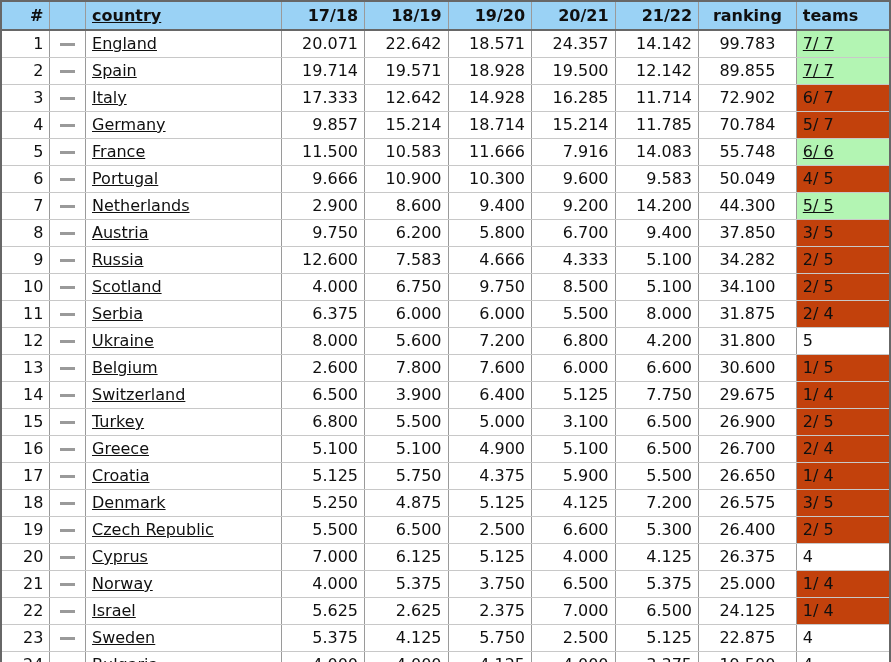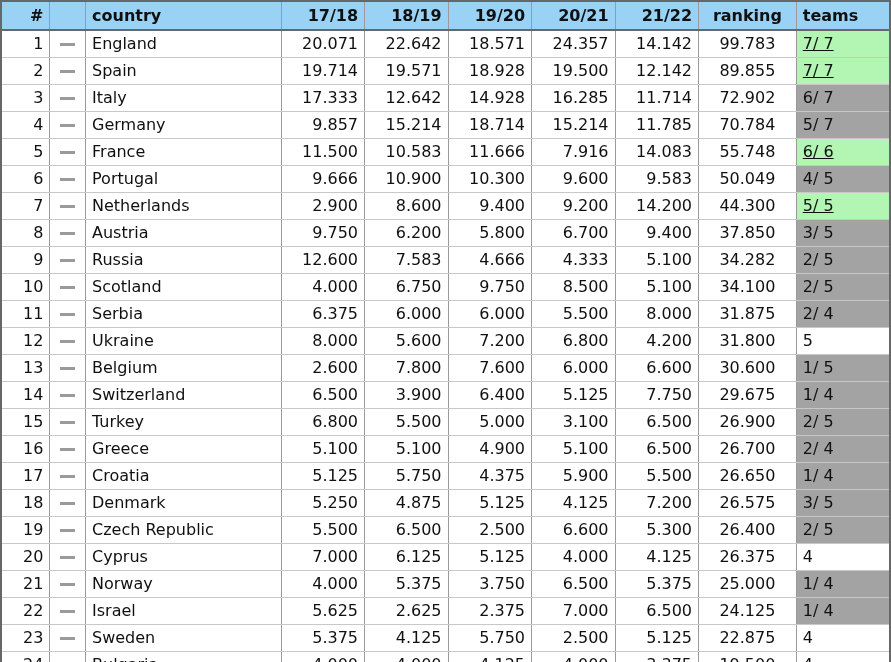--- a/index.html
+++ b/index.html
@@ -38,39 +38,39 @@
     background: #9ad2f5;
     font-weight: bold;
     border-top: 2px solid #676767;
     border-bottom: 2px solid #676767;
     height: 27px;
     line-height: 27px;
   }
   
   .col-rank   { width: 48px;  text-align: right; }
   .col-trend  { width: 35px;  text-align: center; }
-  .col-country{ width: 192px; text-align: left; }
+  .col-country{ width: 192px; text-align: left; text-decoration: underline; }
   .col-season { width: 82px;  text-align: right; }
   .col-ranking{ width: 96px;  text-align: center; }
   .col-teams  { width: 92px;  text-align: left; padding-right: 12px; }
 
   
   .vsep-left  { border-left: 2px solid #676767; }
 
   
   tr.group-end > th,
   tr.group-end > td {
     border-bottom: 2px solid #676767;
   }
   tr.group-end + tr > td {
     border-top: 2px solid #676767;
   }
 
   td.cell-full  { background: #b3f5b3; text-decoration: underline; }
-  td.cell-part  { background: #a3a3a3; }
+  td.cell-part  { background: #c2410c; }
   td.cell-plain { background: #ffffff; }
 
   .dash-icon {
     display: inline-block;
     width: 15px;
     height: 3px;
     background: #9a9a9a;
     vertical-align: middle;
   }
   tbody tr:last-child > td { border-bottom: 2px solid #676767; }

